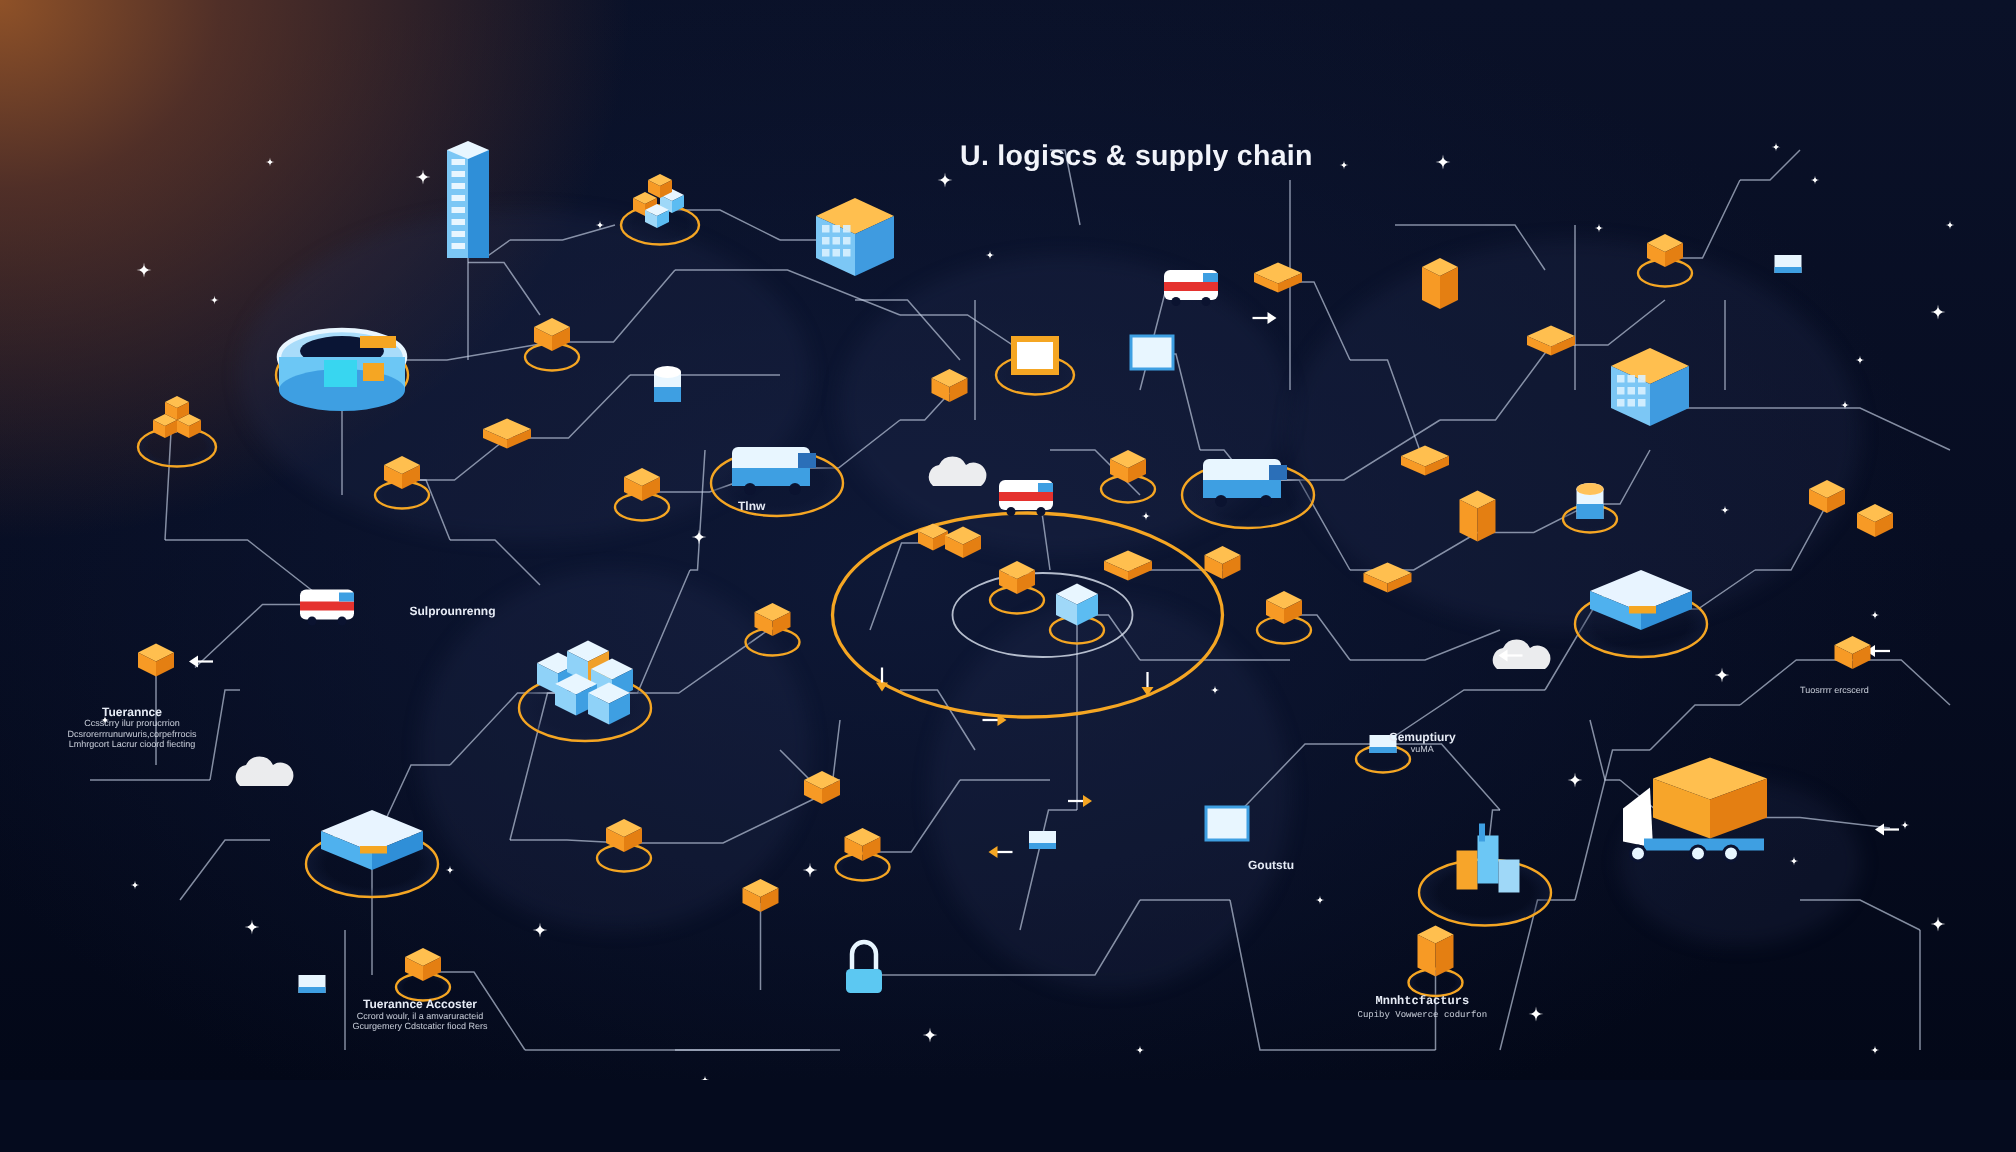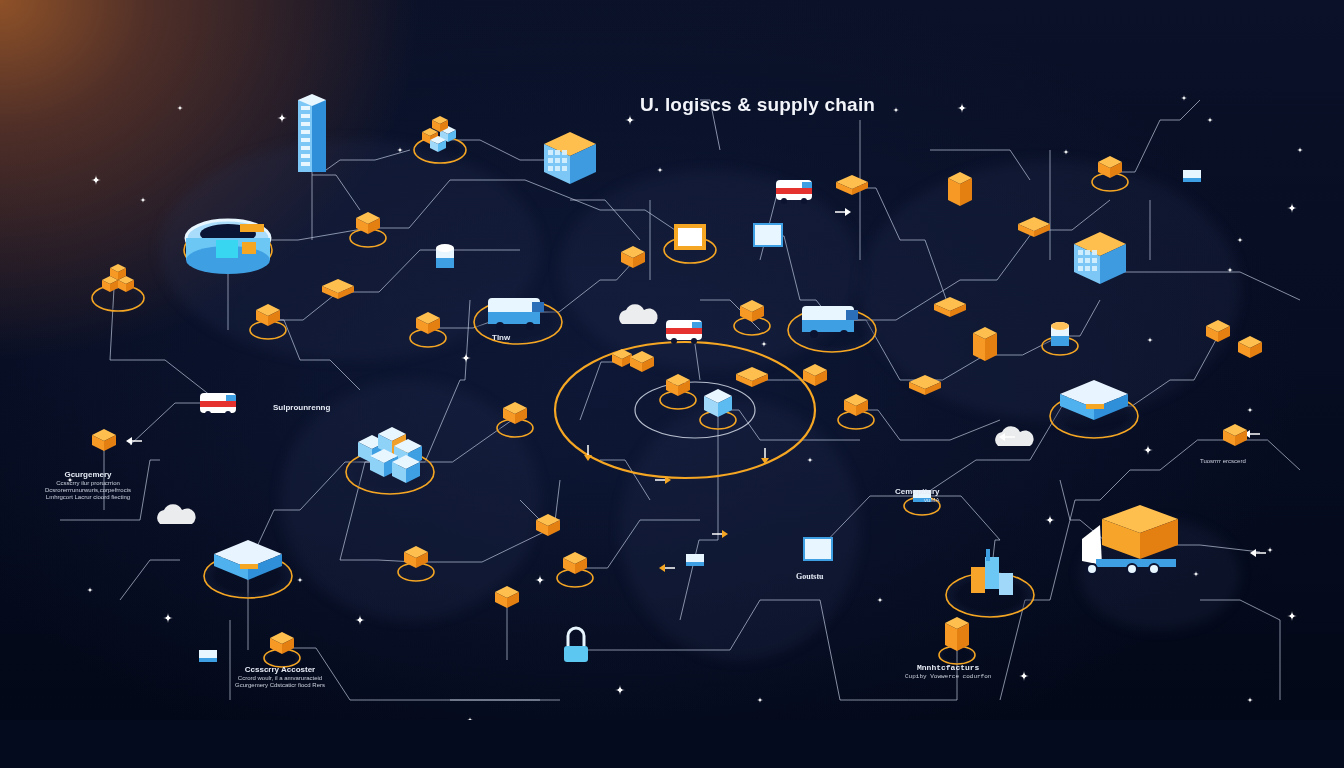--- a/index.html
+++ b/index.html
@@ -651,44 +651,44 @@
         <g transform="translate(695,560)">
           <rect x="-9" y="-6" width="18" height="12" fill="#e8f6ff"></rect>
           <rect x="-9" y="2" width="18" height="4" fill="#3e9fe2"></rect>
         </g>
       </g>
   </svg>
 
   <div class="title" style="left:640px;top:94px;">U. logiscs &amp; supply chain</div>
   <div id="labels">
       <div class="lbl" style="left: 45px; top: 470px;">
-        <div class="h">Gcurgemery</div>
+        <div class="h">Tuerannce</div>
         <div class="s">Ccsscrry ilur prorucrrion</div>
         <div class="s">Dcsrorerrrunurwuris,corpefrrocis</div>
         <div class="s">Lmhrgcort Lacrur cioord fiecting</div>
       </div>
       <div class="lbl" style="left: 273px; top: 403px;">
         <div class="h">Sulprounrenng</div>
       </div>
       <div class="lbl" style="left: 235px; top: 665px;">
-        <div class="h">Ccsscrry Accoster</div>
+        <div class="h">Tuerannce Accoster</div>
         <div class="s">Ccrord woulr, il a amvaruracteid</div>
         <div class="s">Gcurgemery Cdstcaticr fiocd Rers</div>
       </div>
       <div class="lbl" style="left: 905px; top: 663px; font-family: Liberation Mono, monospace;">
         <div class="h">Mnnhtcfacturs</div>
         <div class="s">Cupiby Vowwerce codurfon</div>
       </div>
-      <div class="lbl" style="left: 895px; top: 487px; text-align: right;">
+      <div class="lbl" style="left: 926px; top: 487px;">
         <div class="h">Cemuptiury</div>
         <div class="s">vuMA</div>
       </div>
       <div class="lbl" style="left: 1200px; top: 458px;">
         <div class="s">Tuosrrrr ercscerd</div>
       </div>
-      <div class="lbl" style="left: 796px; top: 572px; font-family: Liberation Serif, serif;">
+      <div class="lbl" style="left: 832px; top: 572px;">
         <div class="h">Goutstu</div>
       </div>
       <div class="lbl" style="left: 492px; top: 333px;">
         <div class="h">Tlnw</div>
       </div>
     </div>
 </div>
 
 </body></html>

